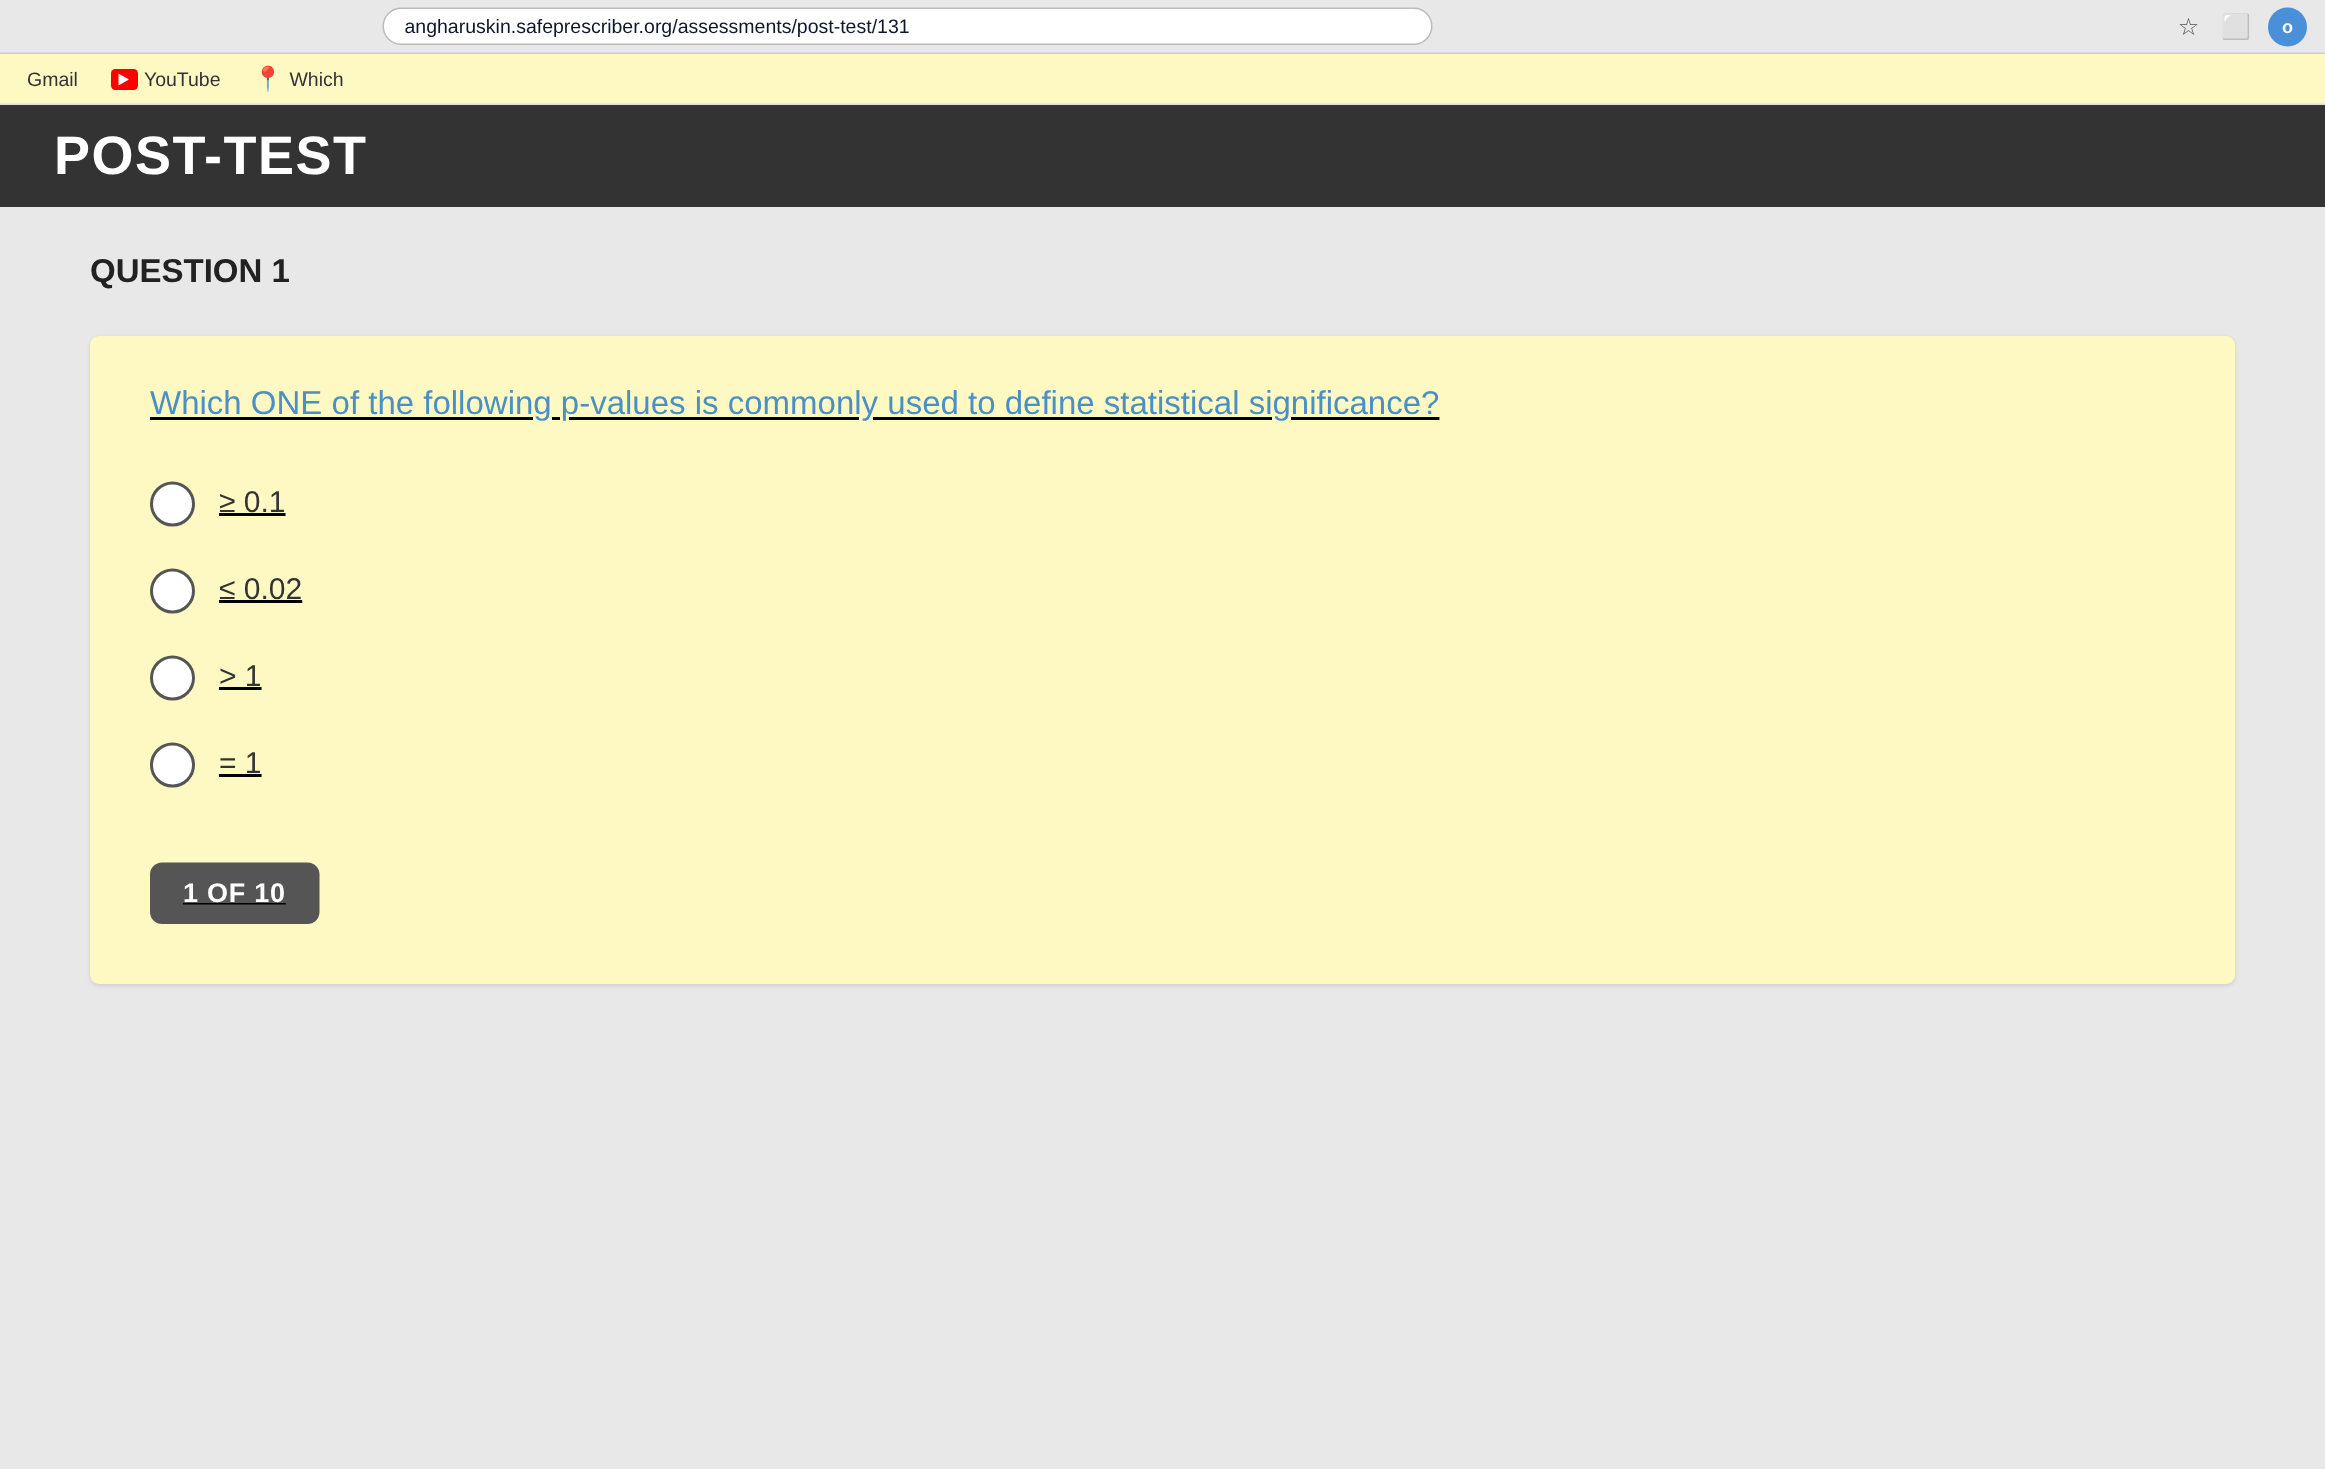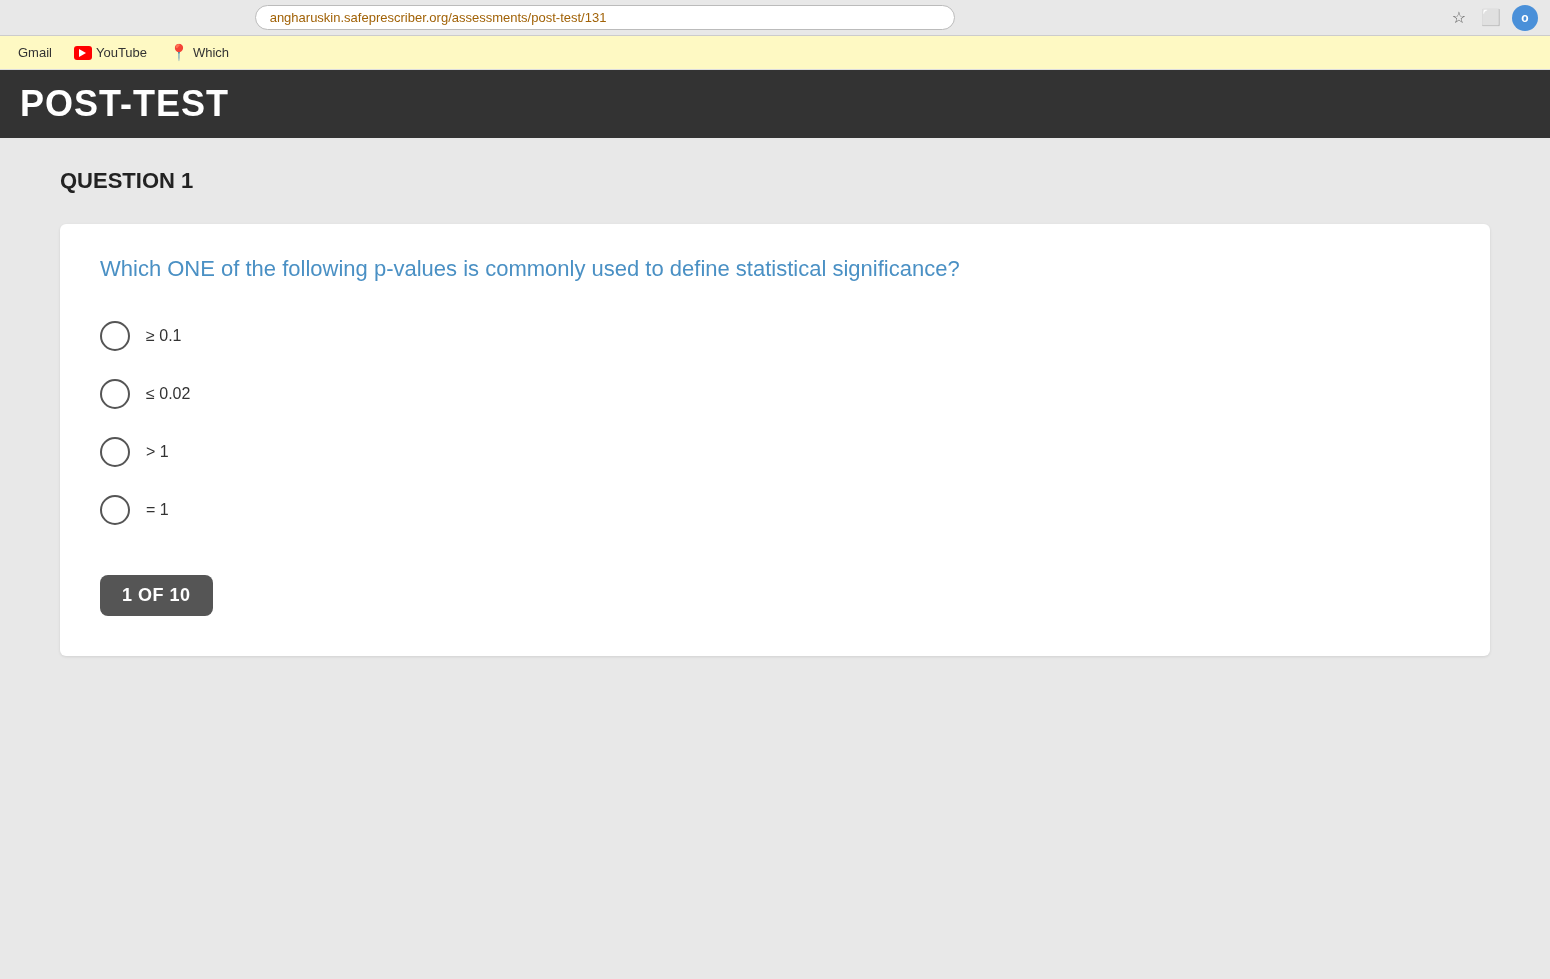--- a/index.html
+++ b/index.html
@@ -26,21 +26,21 @@
       gap: 8px;
       border-bottom: 1px solid #ccc;
     }
 
     .browser-url {
       background: white;
       border: 1px solid #bbb;
       border-radius: 16px;
       padding: 4px 14px;
       font-size: 13px;
-      color: #a16207;
+      color: #0f172a;
       flex: 1;
       max-width: 700px;
       margin: 0 auto;
     }
 
     .browser-icons {
       display: flex;
       gap: 10px;
       margin-left: auto;
       align-items: center;
@@ -121,41 +121,43 @@
       align-items: center;
       padding: 0 20px;
     }
 
     .post-test-title {
       color: white;
       font-size: 36px;
       font-weight: bold;
       letter-spacing: 1px;
       text-transform: uppercase;
+      margin-left: 16px;
     }
 
     
     .main-content {
       background: #e8e8e8;
       min-height: calc(979px - 36px - 34px - 68px);
       padding: 30px 60px;
     }
 
     .question-header {
       font-size: 22px;
       font-weight: bold;
       color: #222;
       margin-bottom: 30px;
     }
 
     .question-card {
-      background: #ffffff;
+      background: #fef9c3;
       border-radius: 6px;
       padding: 30px 40px 40px 40px;
       box-shadow: 0 1px 3px rgba(0,0,0,0.1);
+      text-decoration: underline;
     }
 
     .question-text {
       font-size: 22px;
       color: #4a90c4;
       margin-bottom: 36px;
       line-height: 1.4;
     }
 
     .answer-options {
@@ -177,21 +179,21 @@
       border: 2.5px solid #555;
       border-radius: 50%;
       flex-shrink: 0;
       background: white;
       display: flex;
       align-items: center;
       justify-content: center;
     }
 
     .answer-text {
-      font-size: 16px;
+      font-size: 20px;
       color: #333;
     }
 
     
     .progress-container {
       display: flex;
       justify-content: flex-start;
       margin-top: 50px;
     }
 

